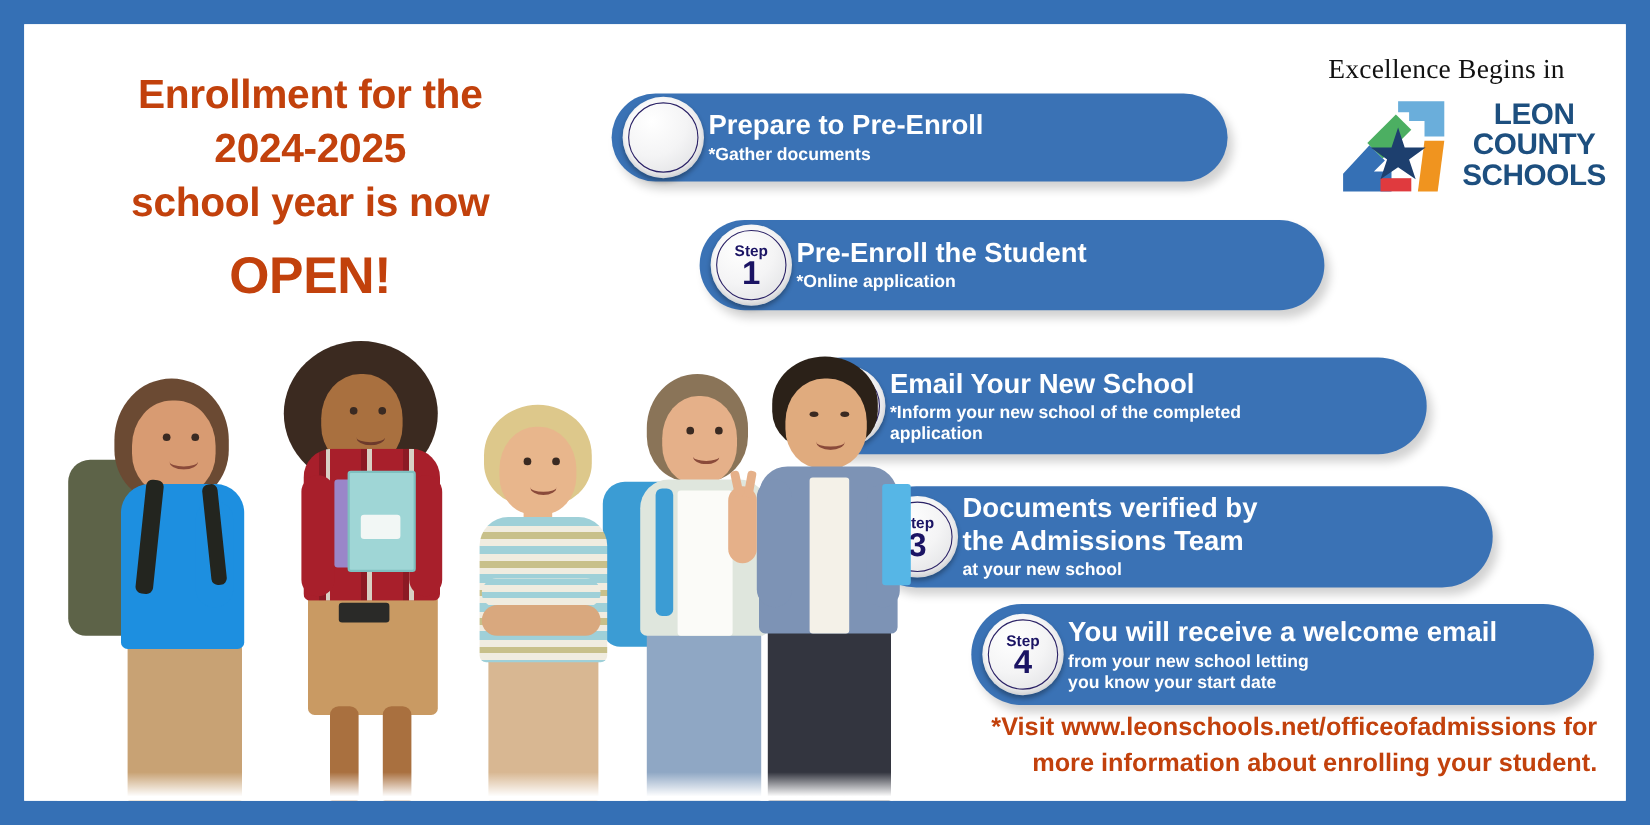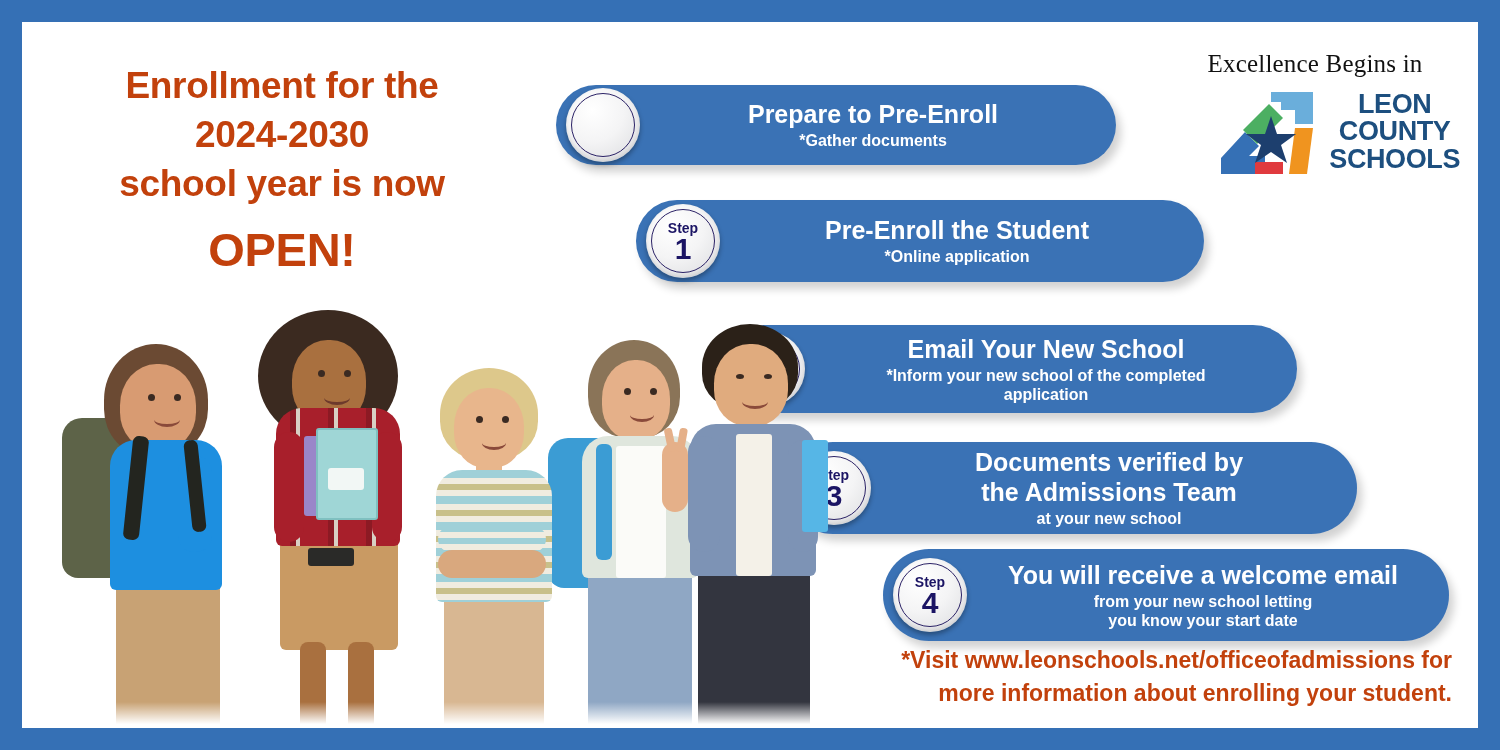--- a/index.html
+++ b/index.html
@@ -91,21 +91,21 @@
     position: absolute;
     background: #3a72b5;
     border-radius: 999px;
     box-shadow: 5px 7px 9px rgba(0,0,0,0.18);
     display: flex;
     align-items: center;
     box-sizing: border-box;
   }
   .pill-text {
     flex: 1;
-    text-align: center;
+    text-align: left;
     color: #ffffff;
     padding: 0 14px 0 4px;
   }
   .pill-title {
     font-weight: bold;
     font-size: 25px;
     line-height: 1.2;
     white-space: pre-line;
   }
   .pill-sub {
@@ -249,21 +249,21 @@
   }
 </style>
 </head>
 <body>
 
 <div id="poster">
   <div class="stage">
 
     <div class="headline">
       <span>Enrollment for the</span><br>
-      <span>2024-2030</span><br>
+      <span>2024-2025</span><br>
       <span>school year is now</span>
       <span class="open">OPEN!</span>
     </div>
 
     <div class="logo-block">
       <div class="tagline">Excellence Begins in</div>
       <div class="logo-row">
         <div class="logo-mark">
           <svg viewBox="0 0 100 92" width="100" height="92" aria-hidden="true">
 

